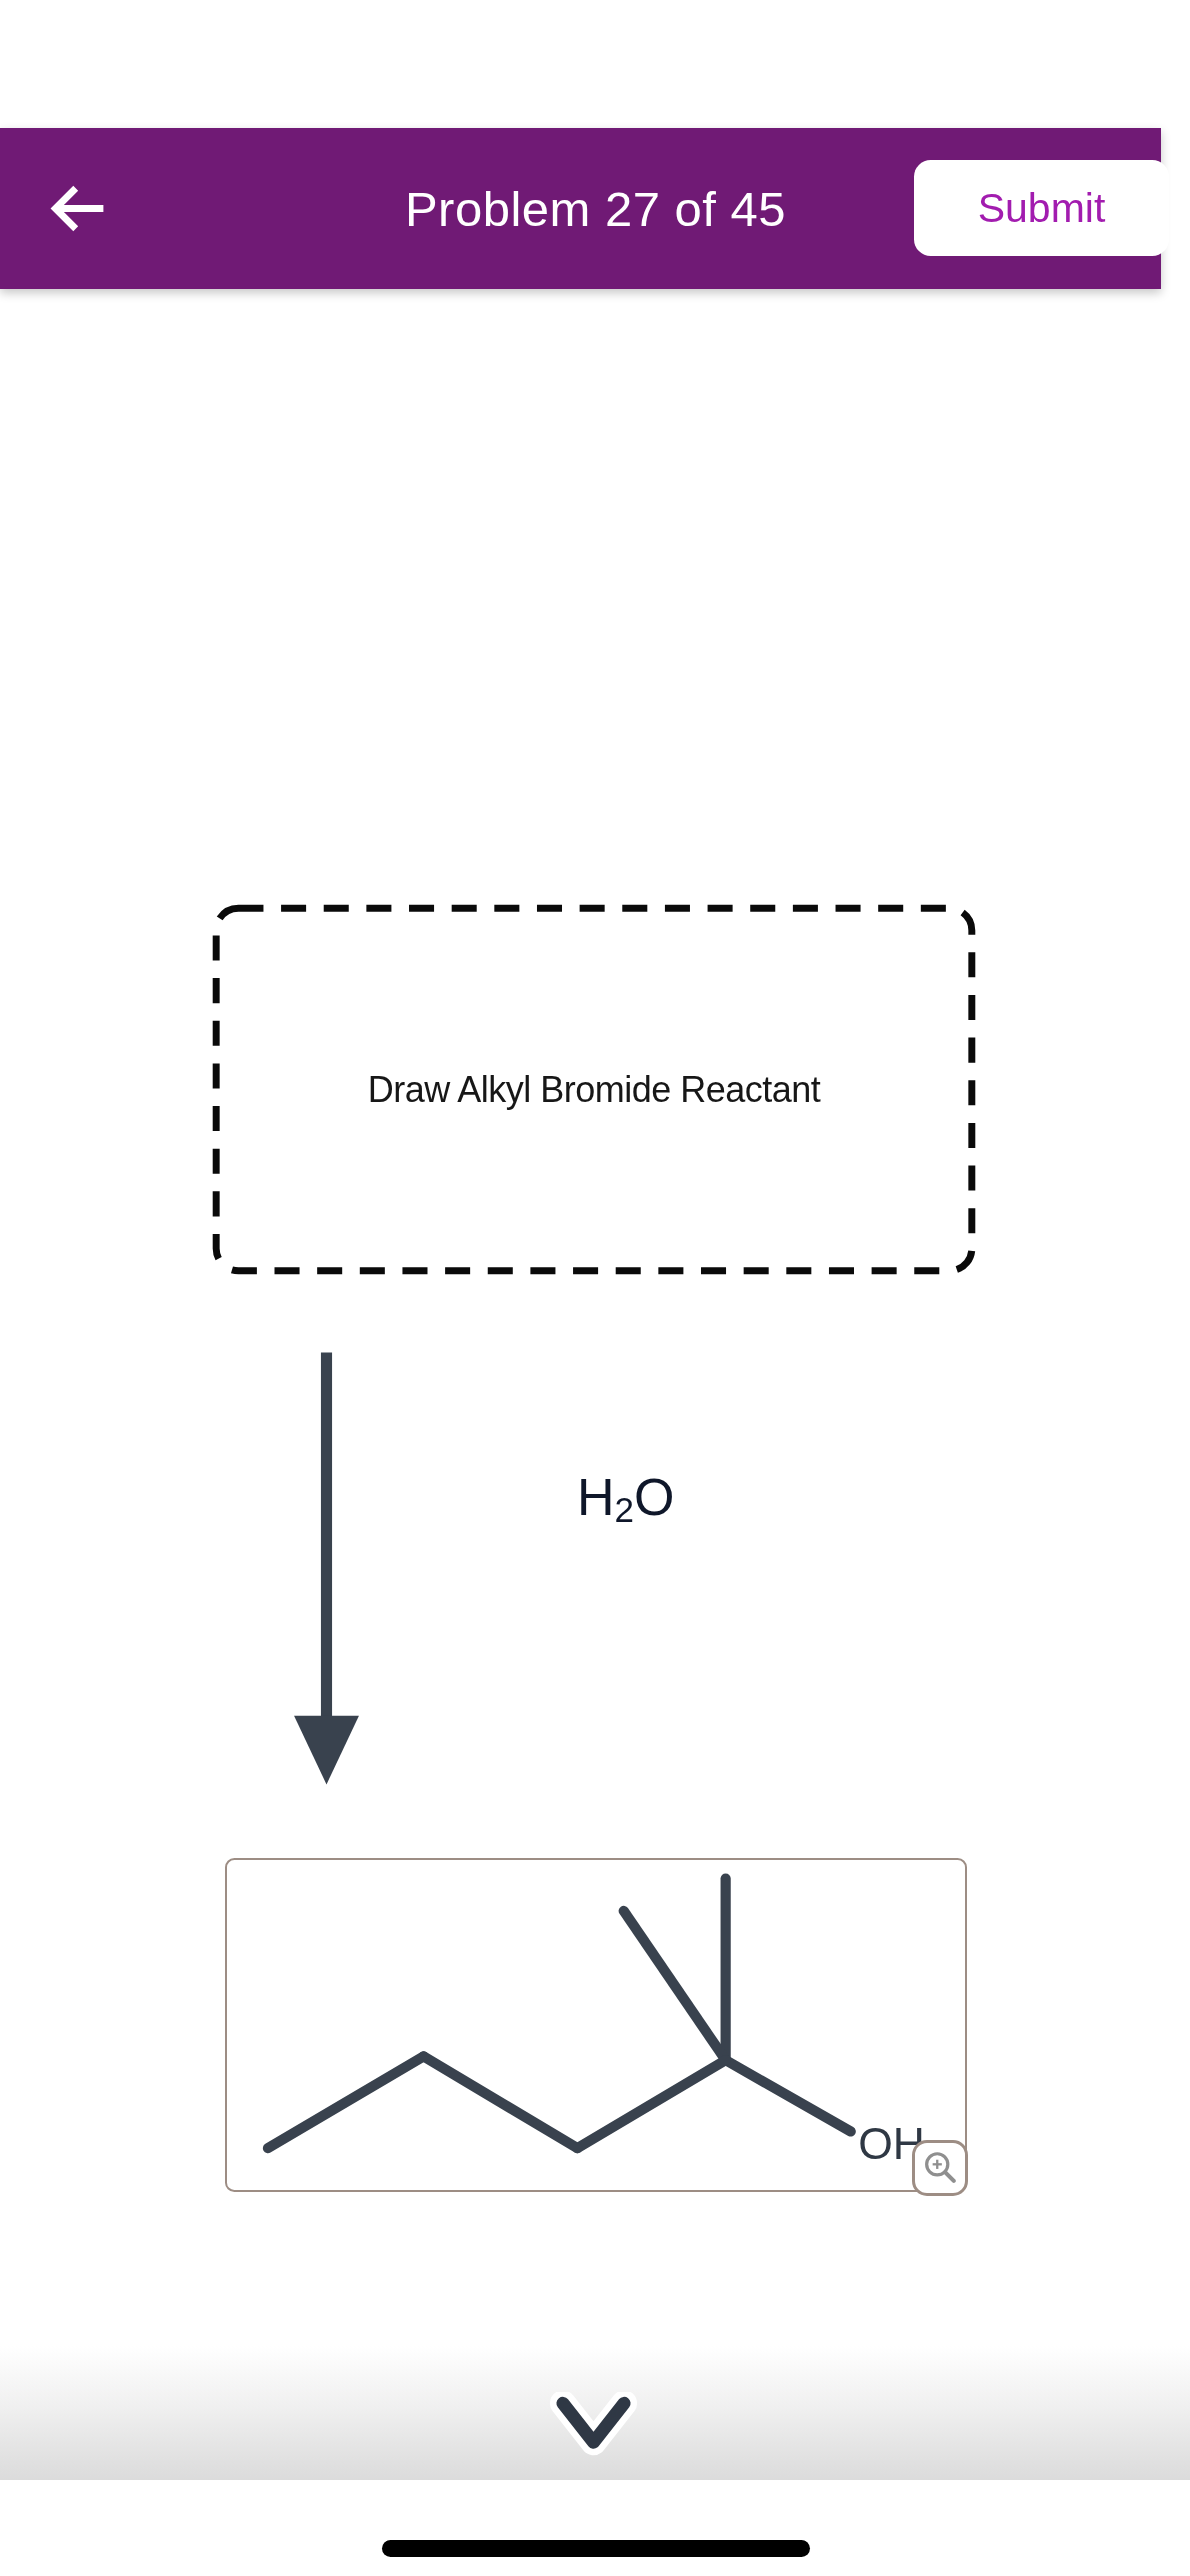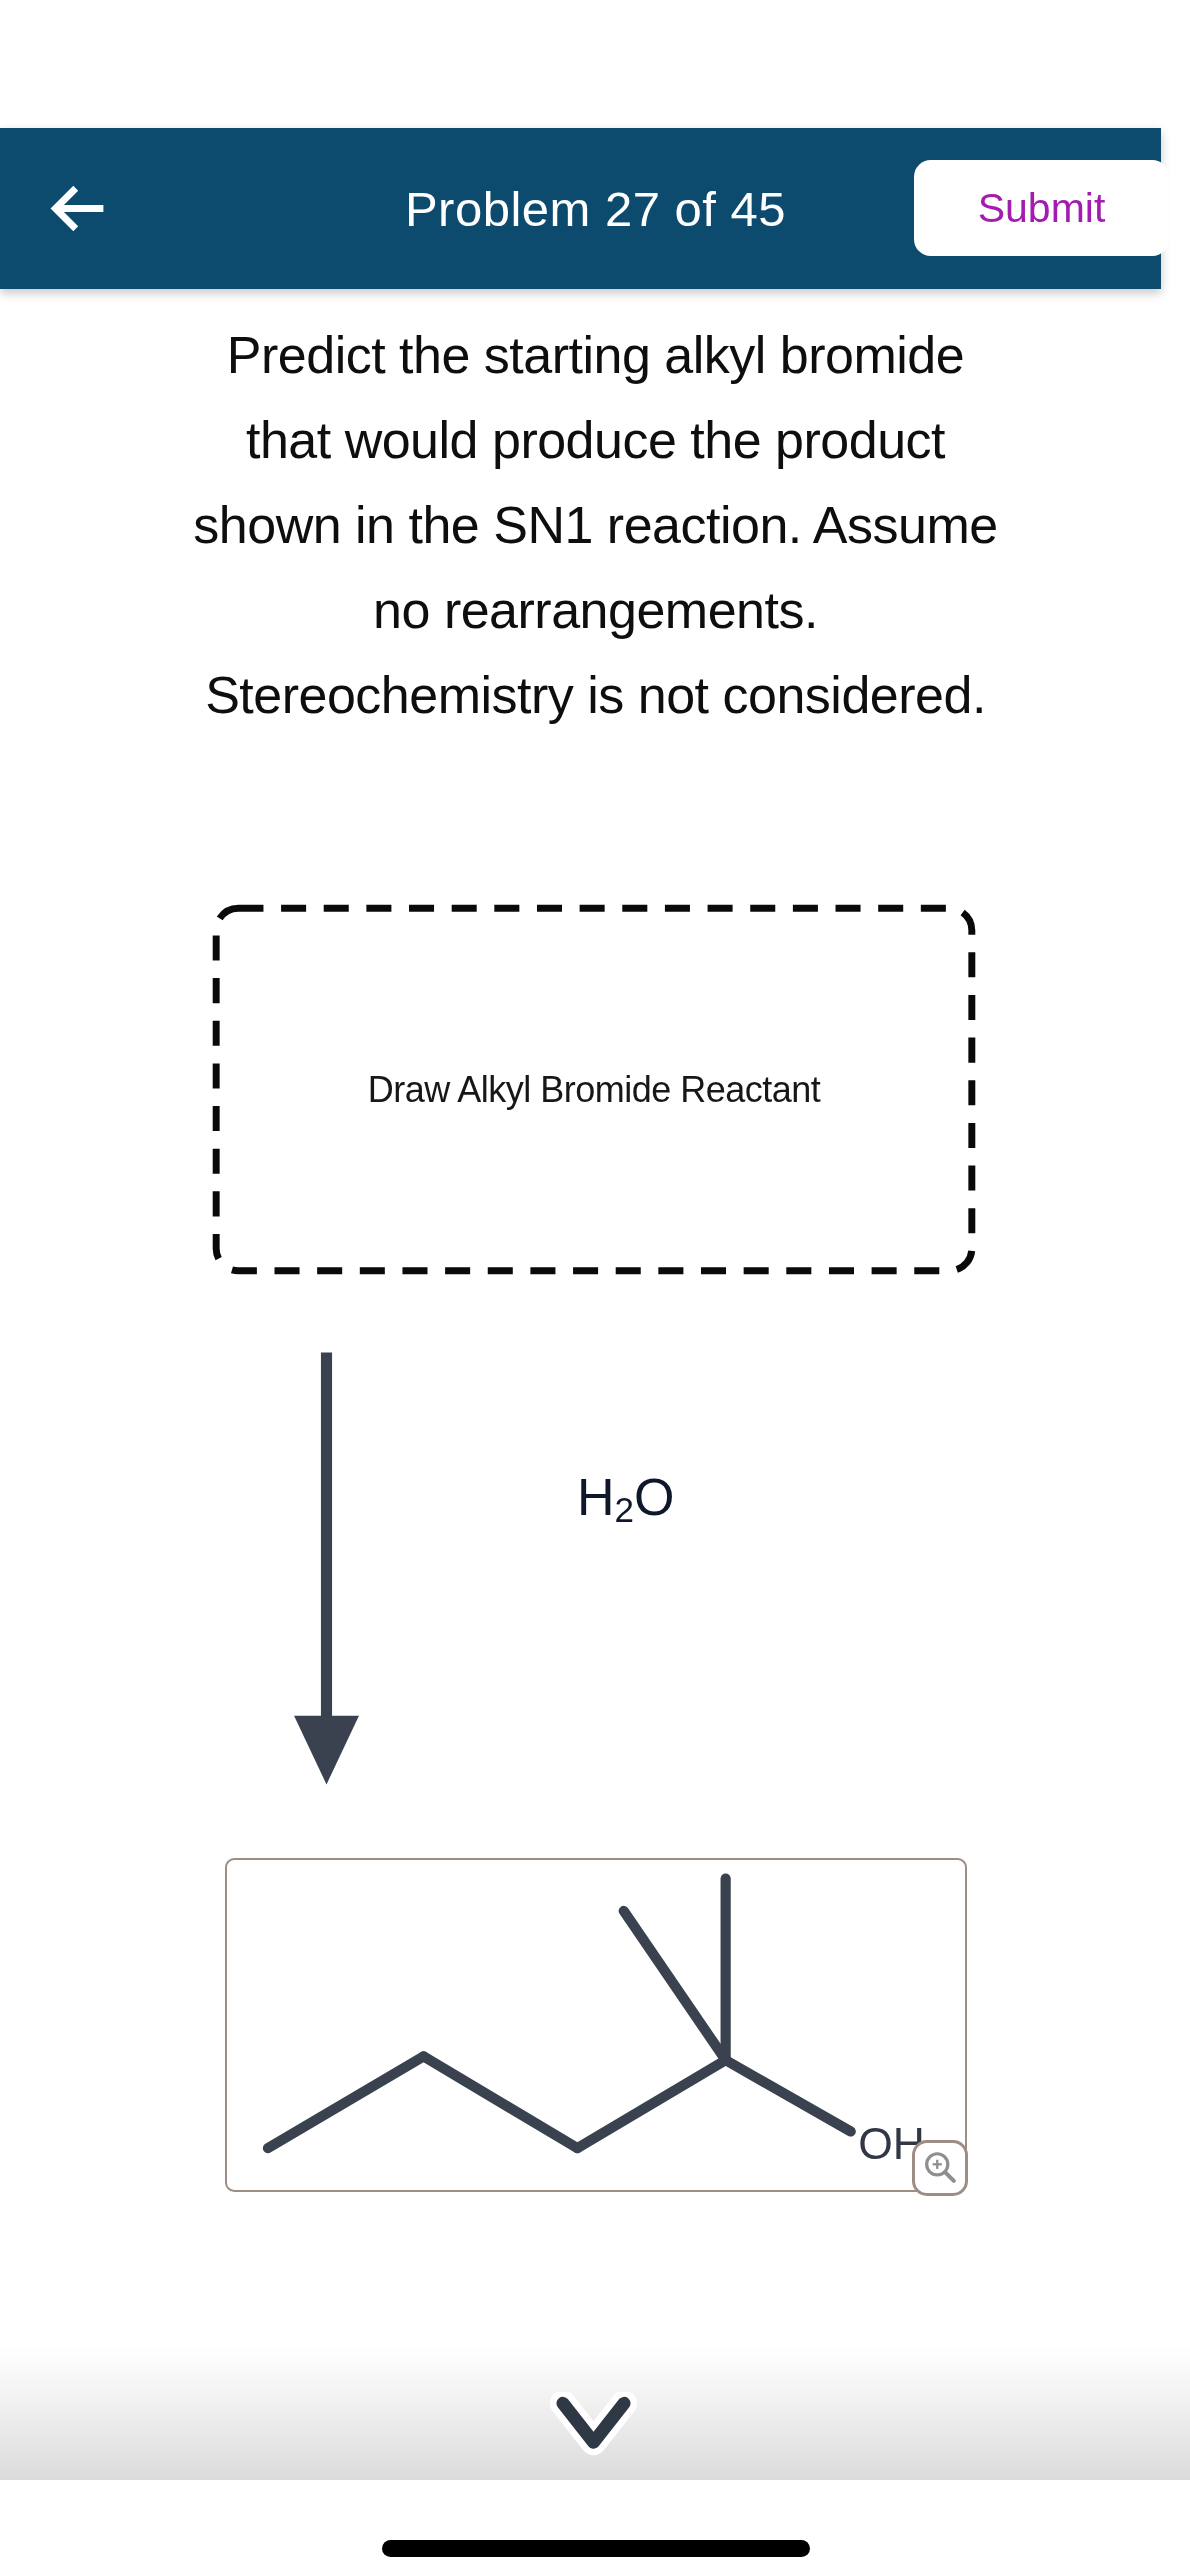--- a/index.html
+++ b/index.html
@@ -15,21 +15,21 @@
   }
 
   
   .status-bar {
     position: absolute; top: 0; left: 0;
     width: 1191px; height: 128px; background: #ffffff;
   }
   .app-header {
     position: absolute; top: 128px; left: 0;
     width: 1161px; height: 161px;
-    background: #0c4a6e;
+    background: #701a75;
     display: flex; align-items: center;
     box-shadow: 0 3.7px 9.3px rgba(0,0,0,0.22);
   }
   .back-btn {
     position: absolute; left: 46px; top: 179px;
     width: 65px; height: 59px;
     background: transparent; border: none; padding: 0;
     cursor: pointer;
   }
   .header-title {
@@ -137,27 +137,20 @@
       <g stroke="#ffffff" stroke-width="7.5" fill="none" stroke-linecap="butt" stroke-linejoin="miter">
         <line x1="10" y1="32" x2="62" y2="32"></line>
         <polyline points="32,10 10,32 32,54"></polyline>
       </g>
     </svg>
   </button>
   <button class="submit-btn">
     <span>Submit</span>
   </button>
 
-  <div class="question">
-    <div>Predict the starting alkyl bromide</div>
-    <div>that would produce the product</div>
-    <div>shown in the SN1 reaction. Assume</div>
-    <div>no rearrangements.</div>
-    <div>Stereochemistry is not considered.</div>
-  </div>
 
   <div class="draw-area">
     <svg class="dash" width="764" height="371" viewBox="0 0 824 400">
       <rect x="4.5" y="4.5" width="815" height="391" rx="24" ry="24" fill="none" stroke="#0a0a0a" stroke-width="7.5" stroke-dasharray="27 19"></rect>
     </svg>
     <div class="draw-area-label">Draw Alkyl Bromide Reactant</div>
   </div>
 
   <svg class="reaction-arrow" width="93" height="445" viewBox="0 0 100 480">
     <line x1="50" y1="8" x2="50" y2="406" stroke="#39424e" stroke-width="12"></line>

